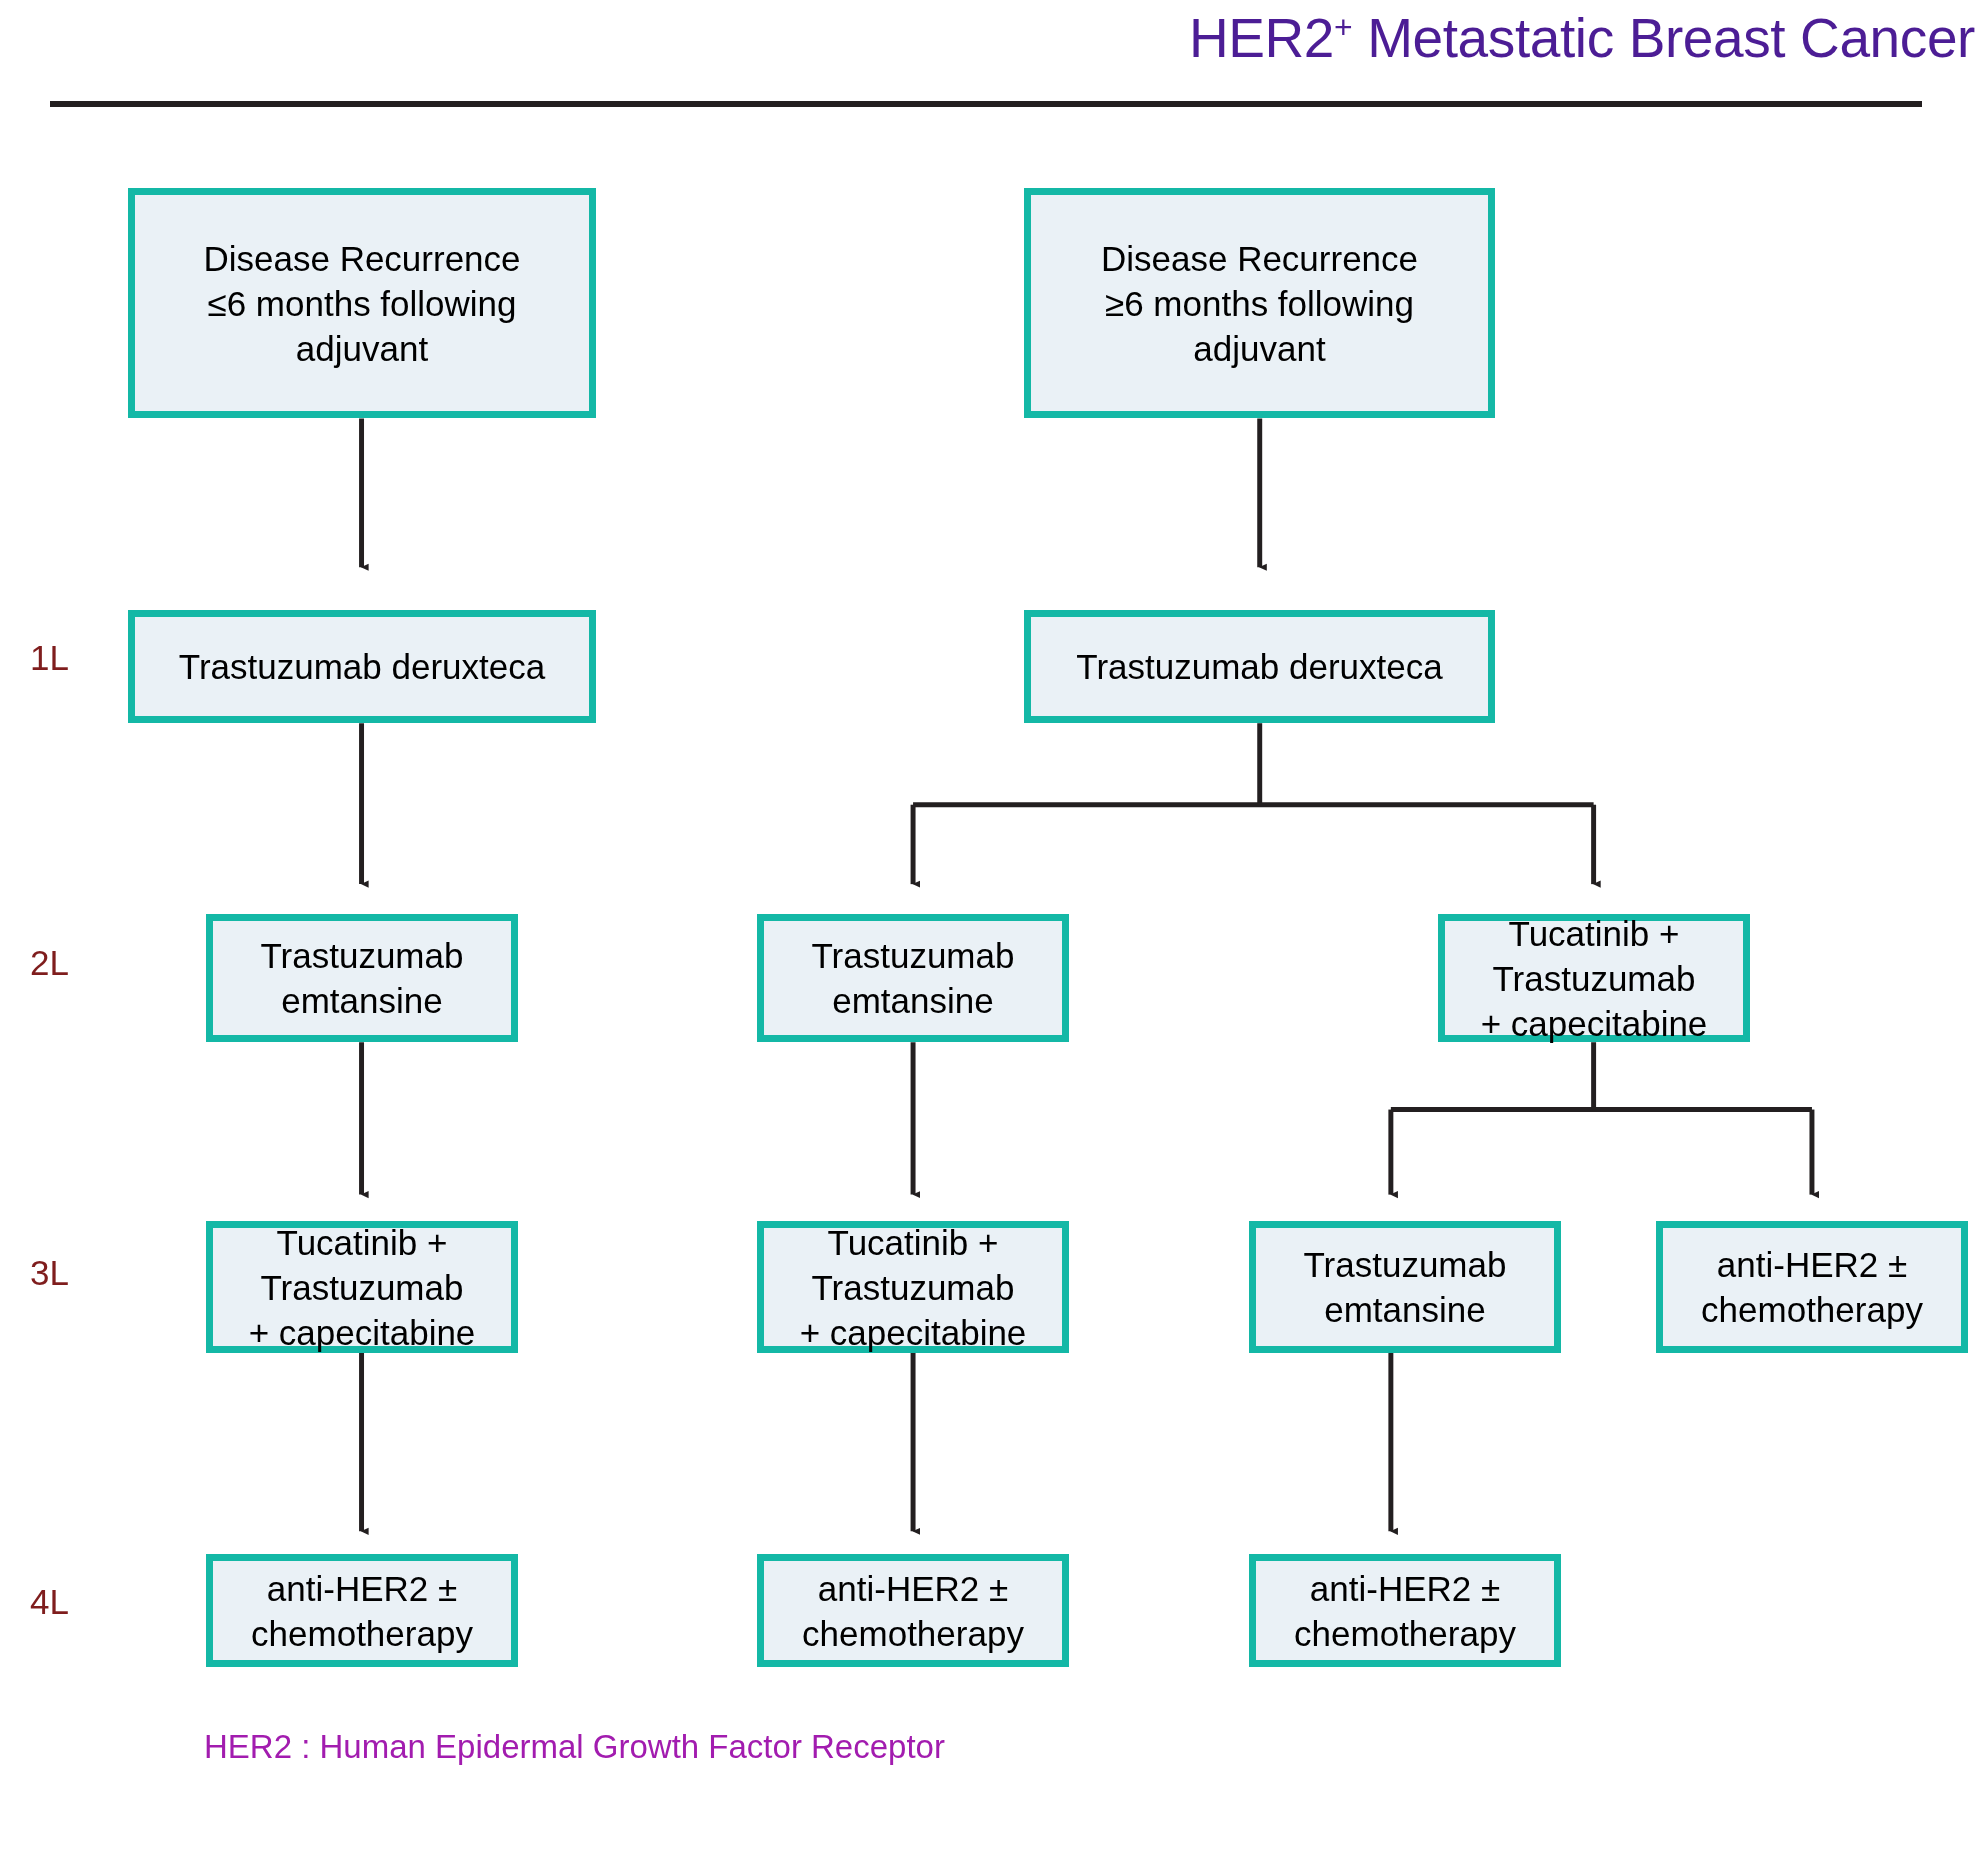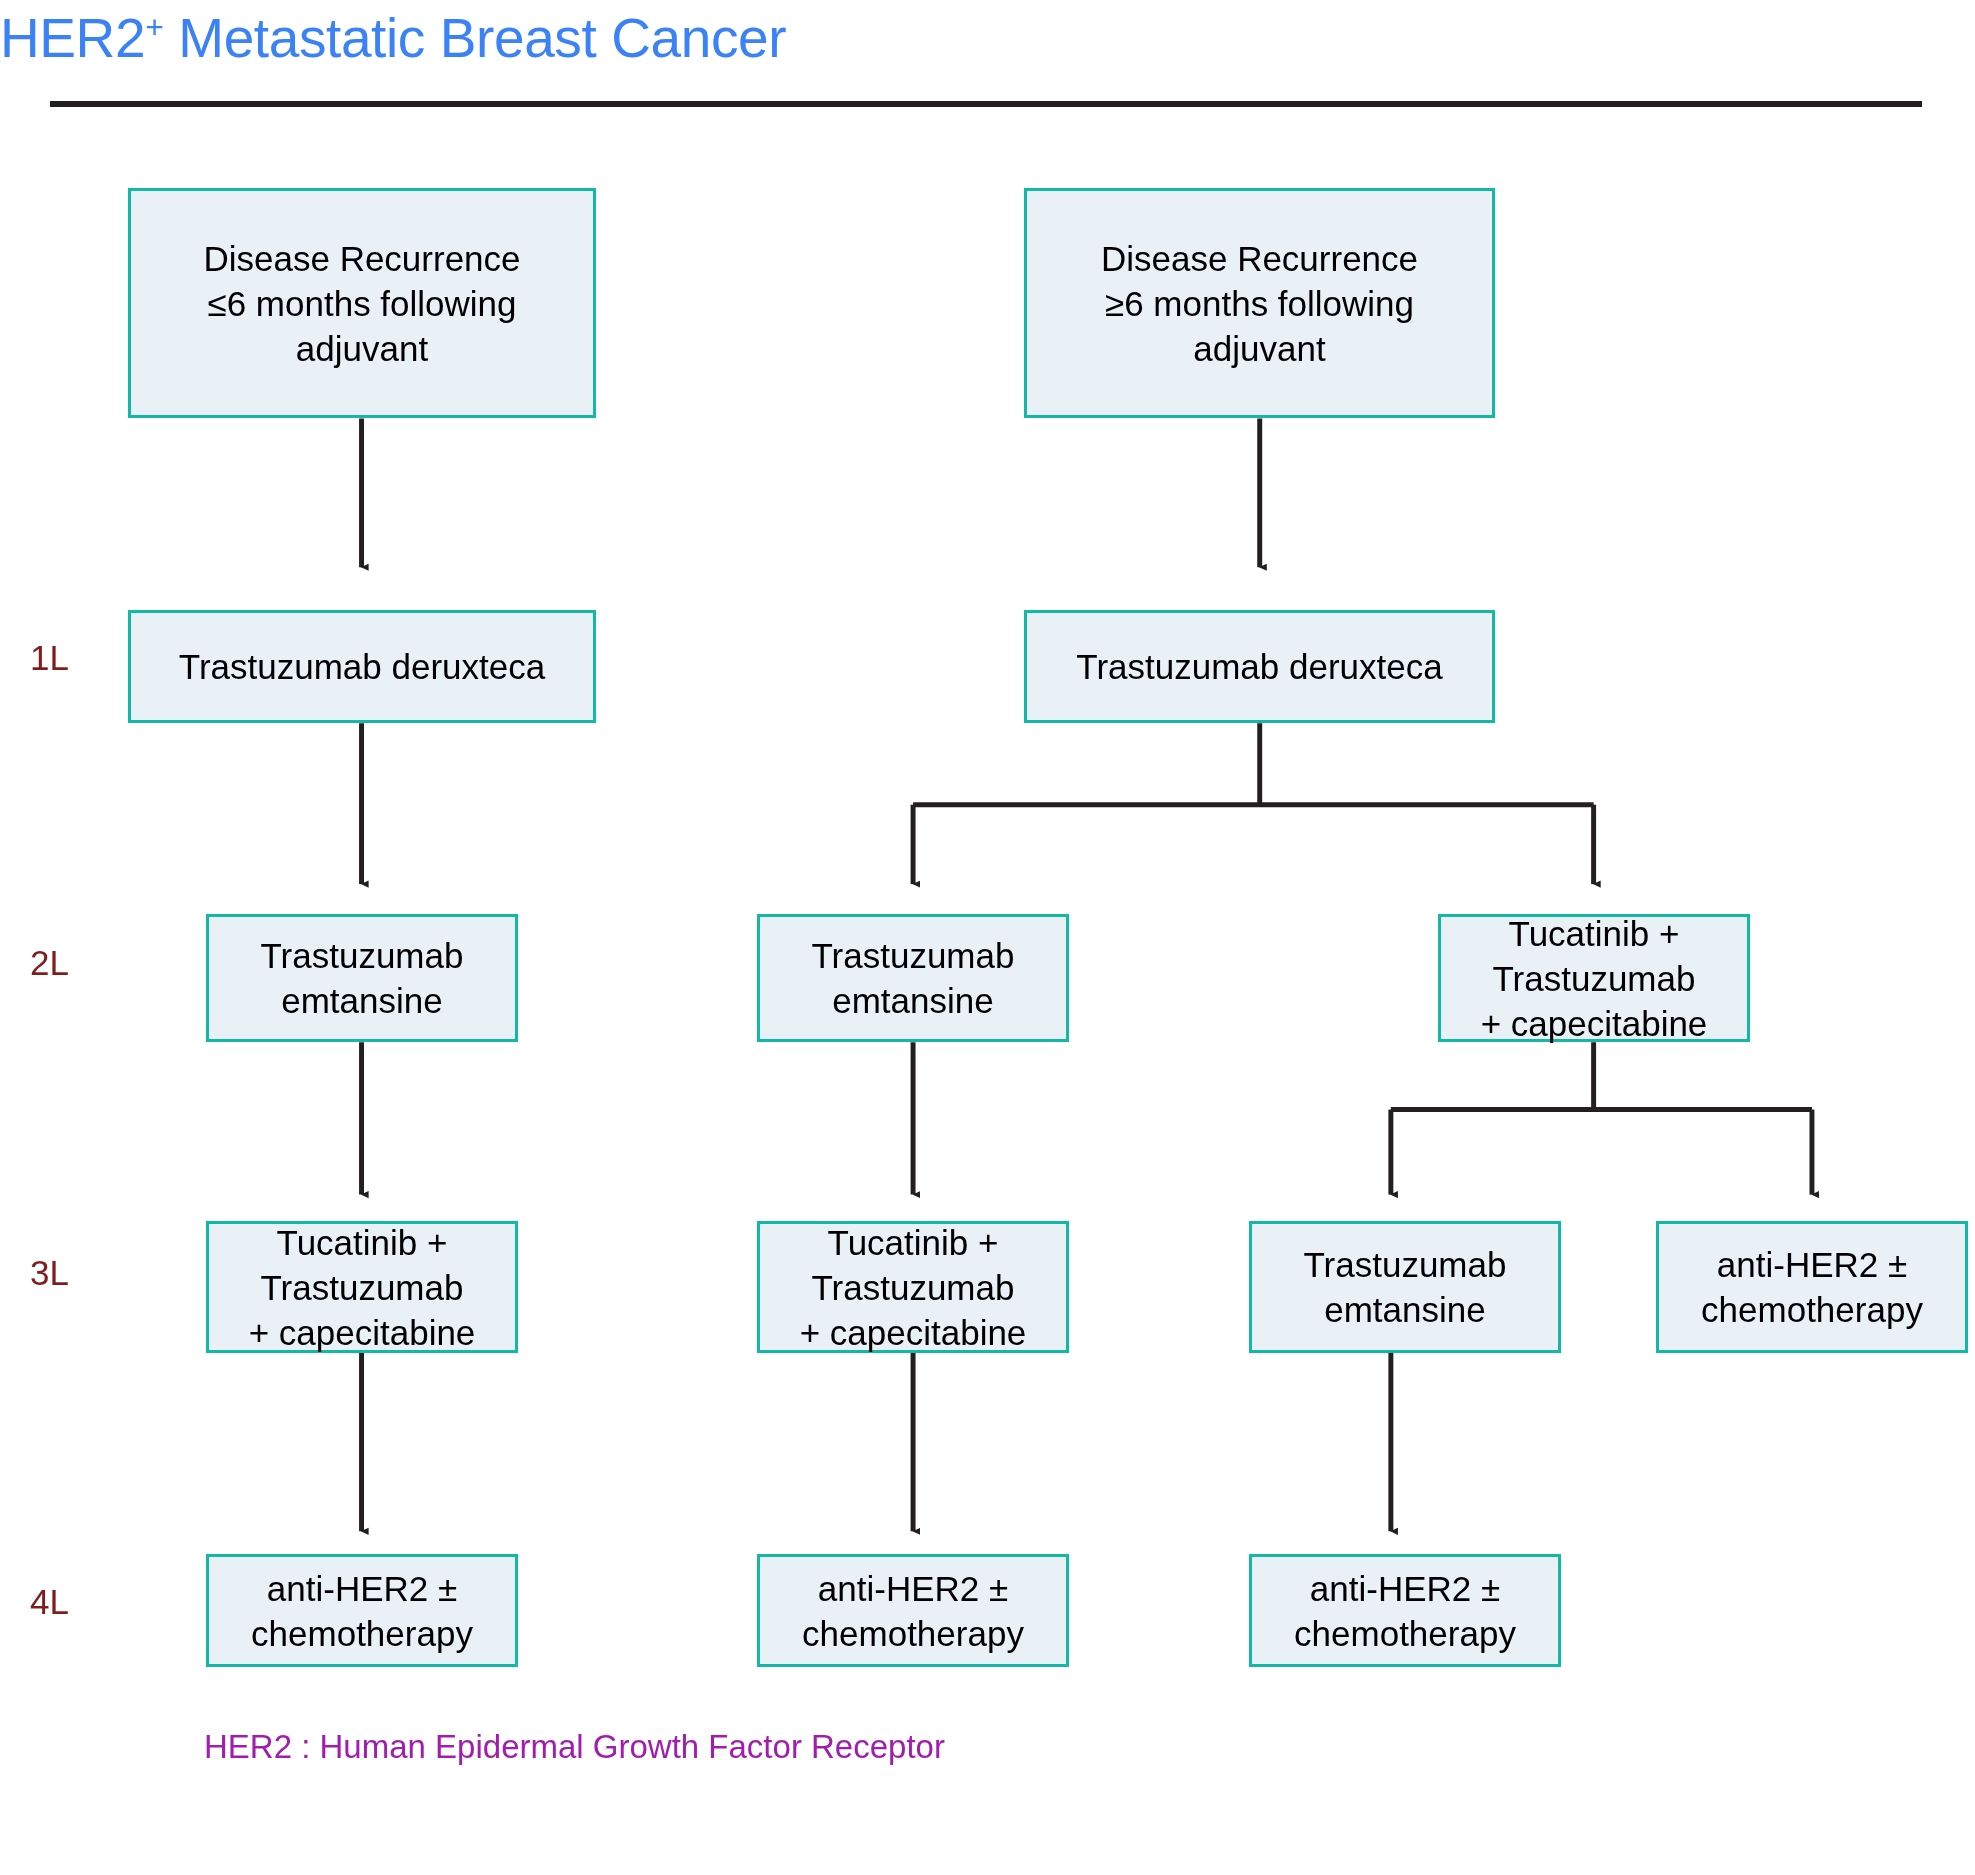--- a/index.html
+++ b/index.html
@@ -18,25 +18,25 @@
     background: #ffffff;
     overflow: hidden;
   }
 
   
   .title {
     position: absolute;
     left: 0;
     top: 4.3px;
     width: 1975px;
-    text-align: left;
+    text-align: right;
     font-size: 55px;
     line-height: 68px;
     font-weight: 400;
-    color: #3b82f6;
+    color: #4c1d95;
     letter-spacing: -0.4px;
   }
   .title sup {
     font-size: 0.58em;
     vertical-align: super;
     line-height: 0;
   }
   .title-rule {
     position: absolute;
     left: 50px;
@@ -54,21 +54,21 @@
     width: 1975px;
     height: 1876px;
     pointer-events: none;
   }
 
   
   .node {
     position: absolute;
     box-sizing: border-box;
     background: #eaf1f6;
-    border: 3px solid #14b8a6;
+    border: 7px solid #14b8a6;
     display: flex;
     align-items: center;
     justify-content: center;
     text-align: center;
     font-size: 35px;
     line-height: 45px;
     color: #000000;
     padding: 2.8px 7px;
     white-space: pre-line;
   }

